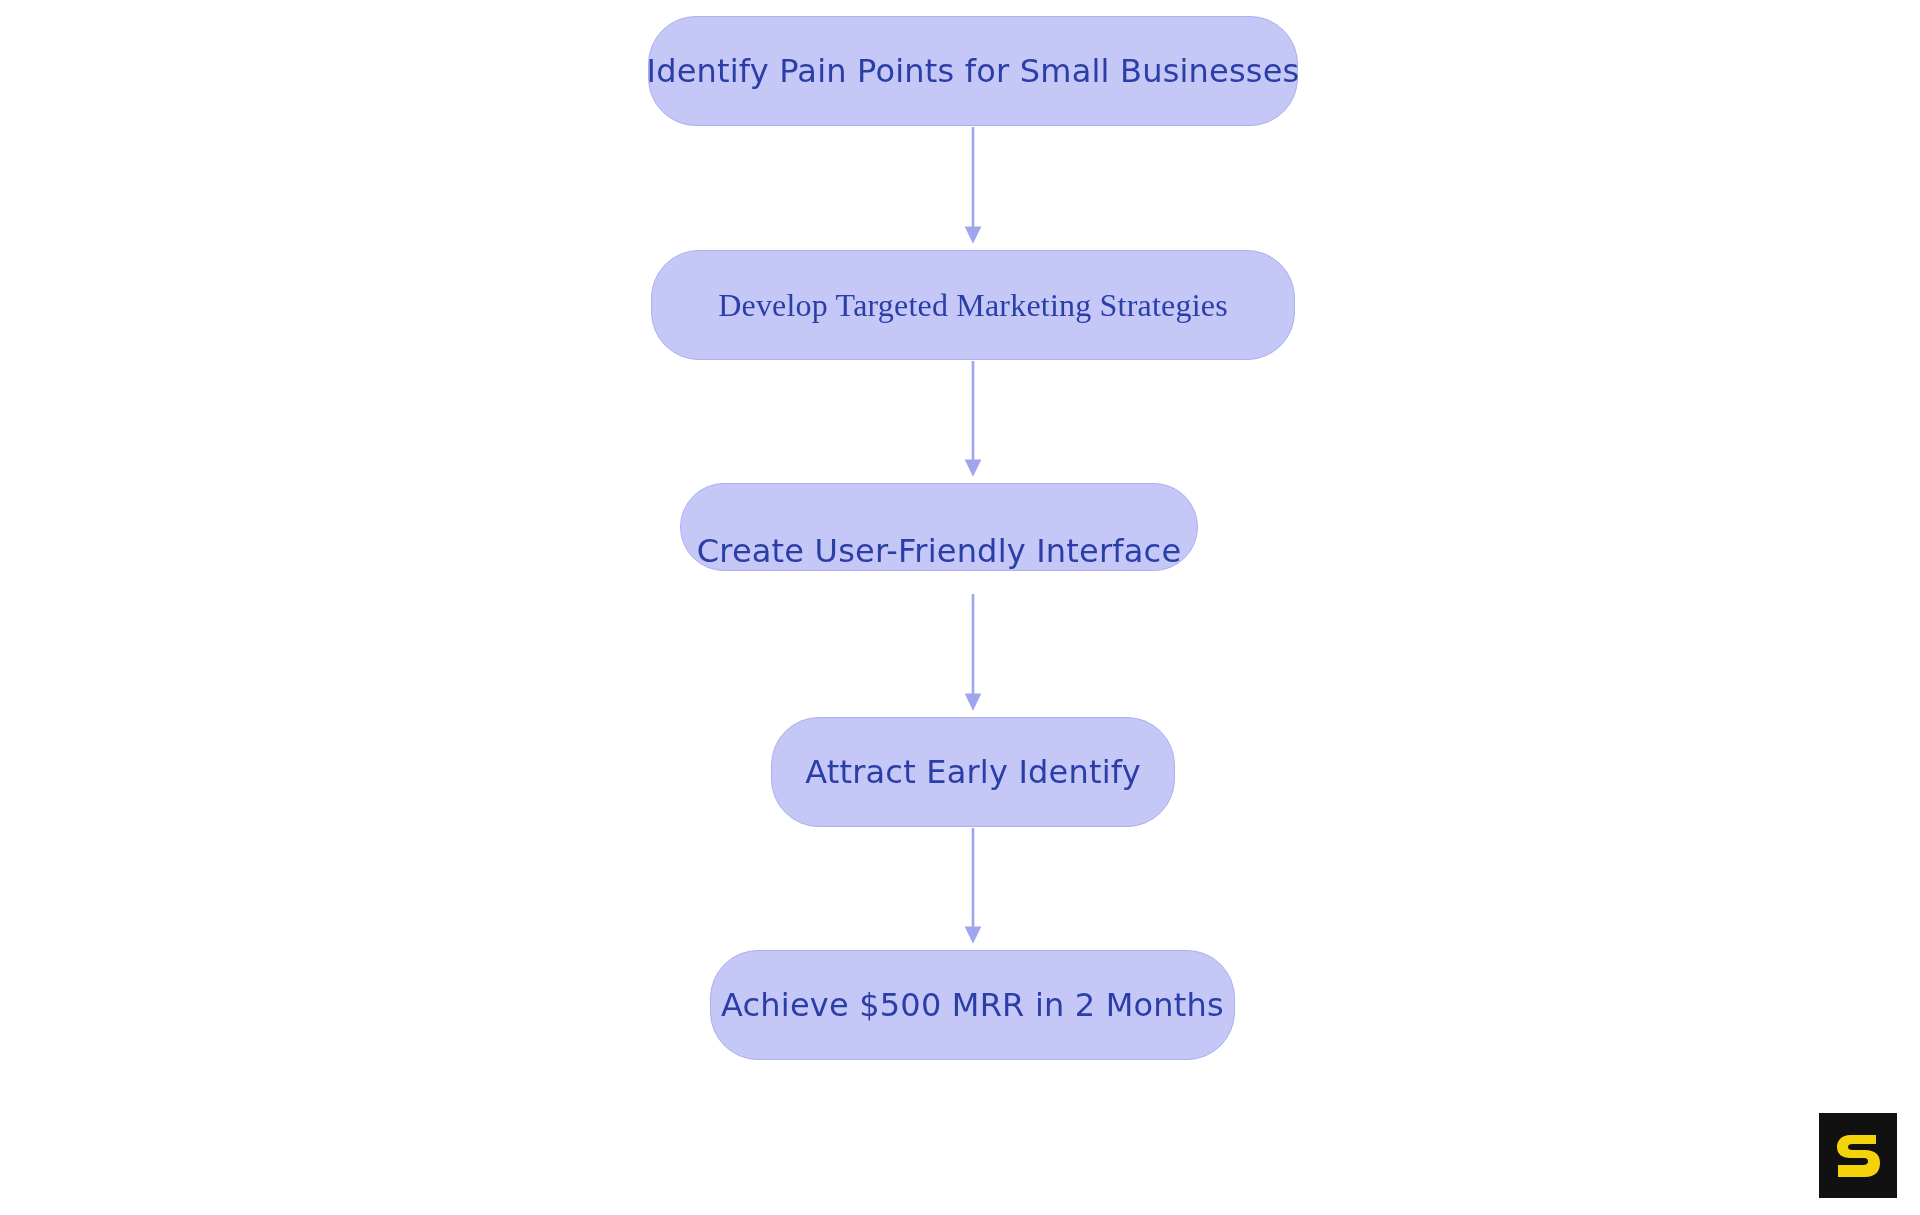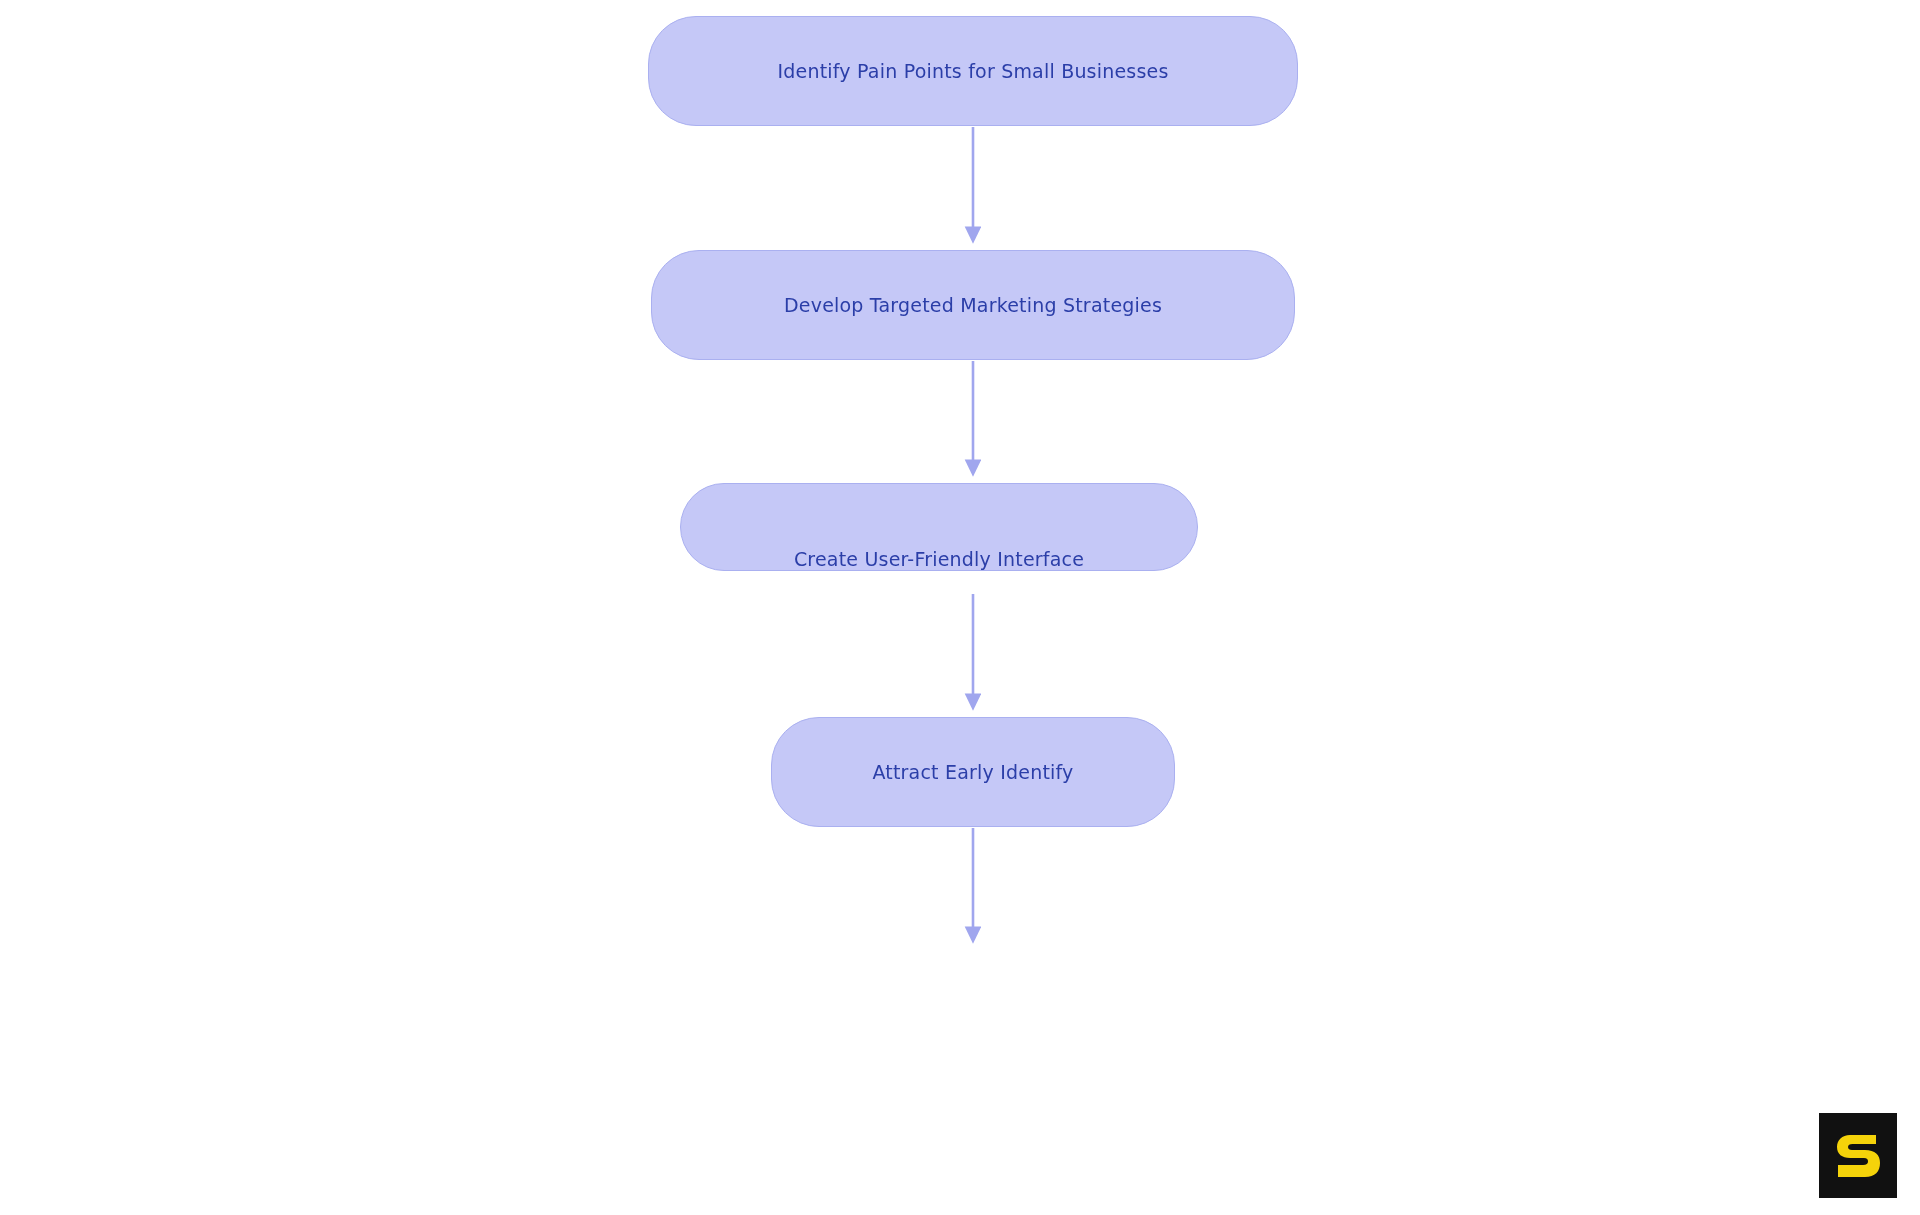--- a/index.html
+++ b/index.html
@@ -25,42 +25,42 @@
   .node {
     position: absolute;
     box-sizing: border-box;
     display: flex;
     align-items: center;
     justify-content: center;
     background: #c5c8f7;
     border: 1px solid #aab0f0;
     border-radius: 48px;
     color: #2b3ea8;
-    font-size: 19px;
+    font-size: 32px;
     font-weight: 400;
     letter-spacing: 0.2px;
     white-space: nowrap;
   }
 
   .node-label {
     pointer-events: none;
   }
 
   .connector-svg {
     position: absolute;
     left: 0;
     top: 0;
     width: 1920px;
     height: 1215px;
     pointer-events: none;
   }
 
   
   #node-0 { left: 648px; top: 16px;  width: 650px; height: 110px; }
-  #node-1 { left: 651px; top: 250px; width: 644px; height: 110px; }
+  #node-1 { left: 651px; top: 250px; width: 644px; height: 110px; font-family: Liberation Serif, serif; }
   #node-2 { left: 680px; top: 483px; width: 518px; height: 88px; align-items: flex-end; }
   #node-3 { left: 771px; top: 717px; width: 404px; height: 110px; }
   #node-4 { left: 710px; top: 950px; width: 525px; height: 110px; }
 
   
   #watermark {
     position: absolute;
     left: 1819px;
     top: 1113px;
     width: 78px;
@@ -100,20 +100,23 @@
   </div>
 
   <div class="node" id="node-2">
     <span class="node-label">Create User-Friendly Interface</span>
   </div>
 
   <div class="node" id="node-3">
     <span class="node-label">Attract Early Identify</span>
   </div>
 
+  <div class="node" id="node-4">
+    <span class="node-label">Achieve $500 MRR in 2 Months</span>
+  </div>
 
   <div id="watermark">
     <svg width="52" height="58" viewBox="0 0 52 58" aria-hidden="true">
       <path d="M44 8 H18 C10 8 5 13 5 20 C5 27 10 31 18 31 H32 C35 31 36 32.5 36 34.5 C36 36.5 34.5 38 31 38 H6 V50 H33 C43 50 48 44.5 48 36 C48 28 43 23 33 23 H20 C17.5 23 16 22 16 20 C16 18 17.5 17 20.5 17 H44 Z" fill="#f5d30a"></path>
     </svg>
   </div>
 
 </div>
 
 </body></html>

